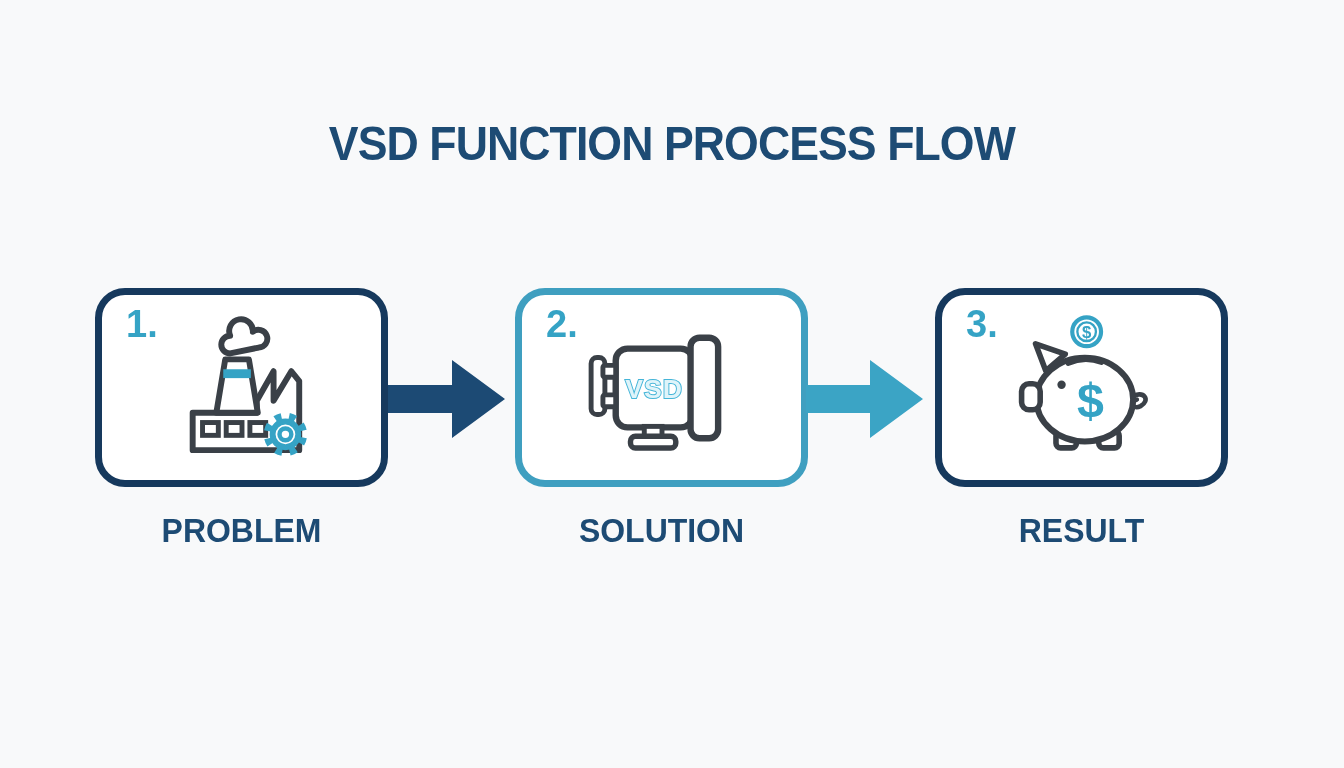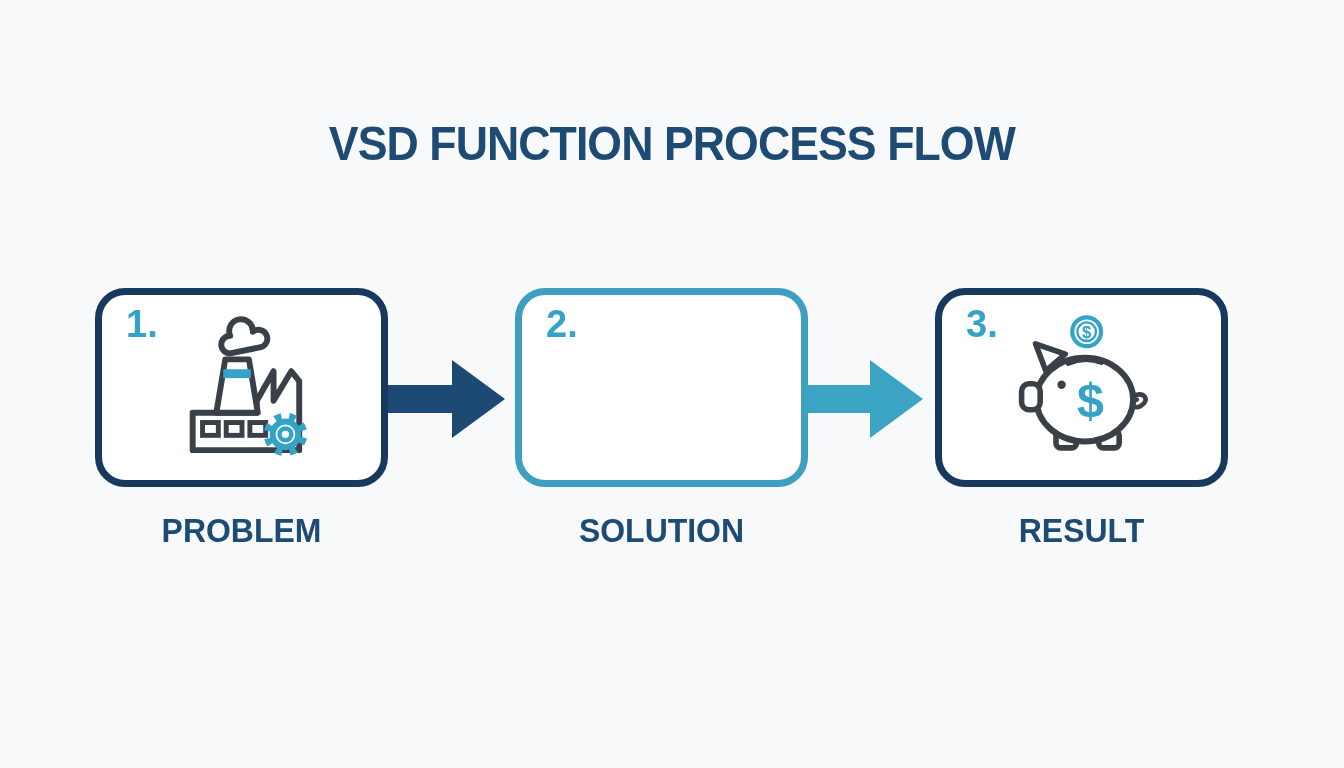--- a/index.html
+++ b/index.html
@@ -103,20 +103,37 @@
       </svg>
     </div>
   </div>
 
   <svg class="arrow arrow-1" viewBox="0 0 117 78">
     <path d="M0,25 H64 V0 L117,39 L64,78 V53 H0 Z" fill="#1c4a74"></path>
   </svg>
 
   <div class="step-box teal box-2">
     <div class="step-number">2.</div>
+    <div class="icon-holder">
+      <svg width="158" height="128" viewBox="0 0 160 130">
+
+        <rect class="ink-fill-white" stroke-width="6.5" x="33" y="25" width="78" height="80" rx="12"></rect>
+
+        <rect class="ink-fill-white" stroke-width="6.5" x="109" y="14" width="28" height="102" rx="9"></rect>
+
+        <rect class="ink-fill-white" stroke-width="5" x="8" y="34" width="14" height="58" rx="6"></rect>
+        <rect class="ink-fill-white" stroke-width="5" x="20" y="42" width="13" height="12" rx="2"></rect>
+        <rect class="ink-fill-white" stroke-width="5" x="20" y="72" width="13" height="12" rx="2"></rect>
+
+        <rect class="ink-fill-white" stroke-width="5" x="62" y="104" width="18" height="11"></rect>
+        <rect class="ink-fill-white" stroke-width="5.5" x="48" y="114" width="46" height="12" rx="5"></rect>
+
+        <text x="72" y="75" text-anchor="middle" font-size="27" font-weight="bold" letter-spacing="1" fill="var(--teal-pale)" stroke="var(--teal-light)" stroke-width="2" paint-order="stroke">VSD</text>
+      </svg>
+    </div>
   </div>
 
   <svg class="arrow arrow-2" viewBox="0 0 117 78">
     <path d="M0,25 H64 V0 L117,39 L64,78 V53 H0 Z" fill="#3ba4c5"></path>
   </svg>
 
   <div class="step-box navy box-3">
     <div class="step-number">3.</div>
     <div class="icon-holder">
       <svg width="158" height="149" viewBox="0 0 170 160">

